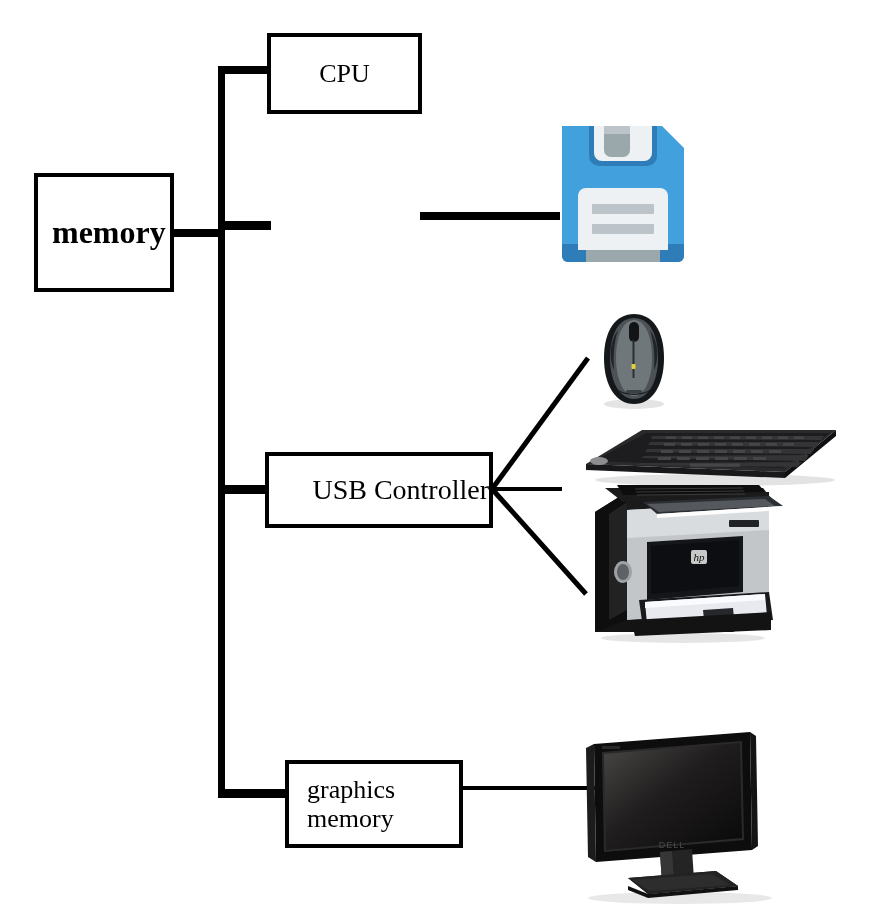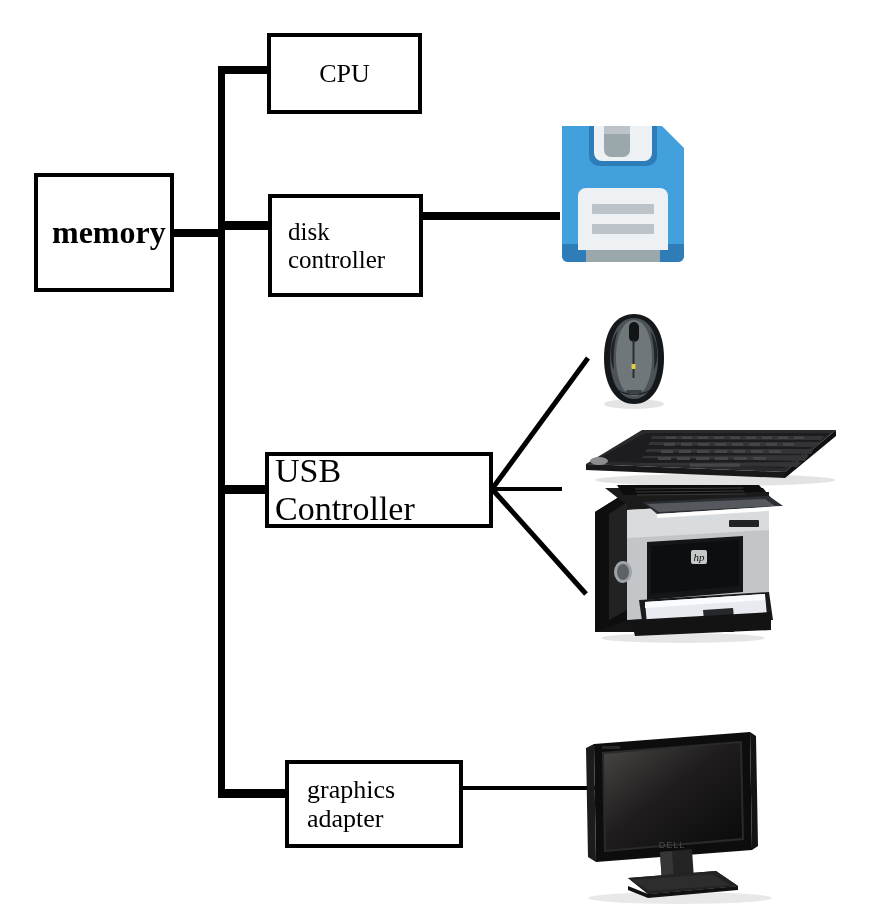--- a/index.html
+++ b/index.html
@@ -52,21 +52,21 @@
   #box-disk-controller {
     left: 268px; top: 194px; width: 155px; height: 103px;
     justify-content: flex-start;
   }
   #box-disk-controller .block-label { text-align: left; padding-left: 16px; font-size: 25px; }
 
   #box-usb-controller {
     left: 265px; top: 452px; width: 228px; height: 76px;
     justify-content: flex-start;
   }
-  #box-usb-controller .block-label { text-align: left; padding-left: 6px; font-size: 34px; }
+  #box-usb-controller .block-label { text-align: right; padding-left: 22px; font-size: 28px; }
 
   #box-graphics-adapter {
     left: 285px; top: 760px; width: 178px; height: 88px;
     justify-content: flex-start;
   }
   #box-graphics-adapter .block-label { text-align: left; padding-left: 18px; font-size: 26px; }
 
   
   .wire {
     position: absolute;
@@ -139,32 +139,28 @@
   </svg>
 
   <div class="block" id="box-cpu">
     <span class="block-label">CPU</span>
   </div>
 
   <div class="block" id="box-memory">
     <span class="block-label">memory</span>
   </div>
 
-  <div class="block" id="box-disk-controller">
-    <span class="block-label">disk
-controller</span>
-  </div>
 
   <div class="block" id="box-usb-controller">
     <span class="block-label">USB Controller</span>
   </div>
 
   <div class="block" id="box-graphics-adapter">
     <span class="block-label">graphics
-adapter</span>
+memory</span>
   </div>
 
   <div class="device" id="device-floppy">
     <svg width="134" height="148" viewBox="0 0 134 148">
       <path d="M6 6 H106 L128 28 V136 a6 6 0 0 1 -6 6 H12 a6 6 0 0 1 -6 -6 Z" fill="#42a0dc"></path>
       <path d="M6 124 H128 V136 a6 6 0 0 1 -6 6 H12 a6 6 0 0 1 -6 -6 Z" fill="#2e7cb8"></path>
       <rect x="30" y="130" width="74" height="12" fill="#9aa8ab"></rect>
       <path d="M33 6 H101 V36 a10 10 0 0 1 -10 10 H43 a10 10 0 0 1 -10 -10 Z" fill="#2e7cb8"></path>
       <path d="M38 6 H96 V33 a8 8 0 0 1 -8 8 H46 a8 8 0 0 1 -8 -8 Z" fill="#eef1f3"></path>
       <path d="M48 6 H74 V30 a7 7 0 0 1 -7 7 H55 a7 7 0 0 1 -7 -7 Z" fill="#9aa8ab"></path>

